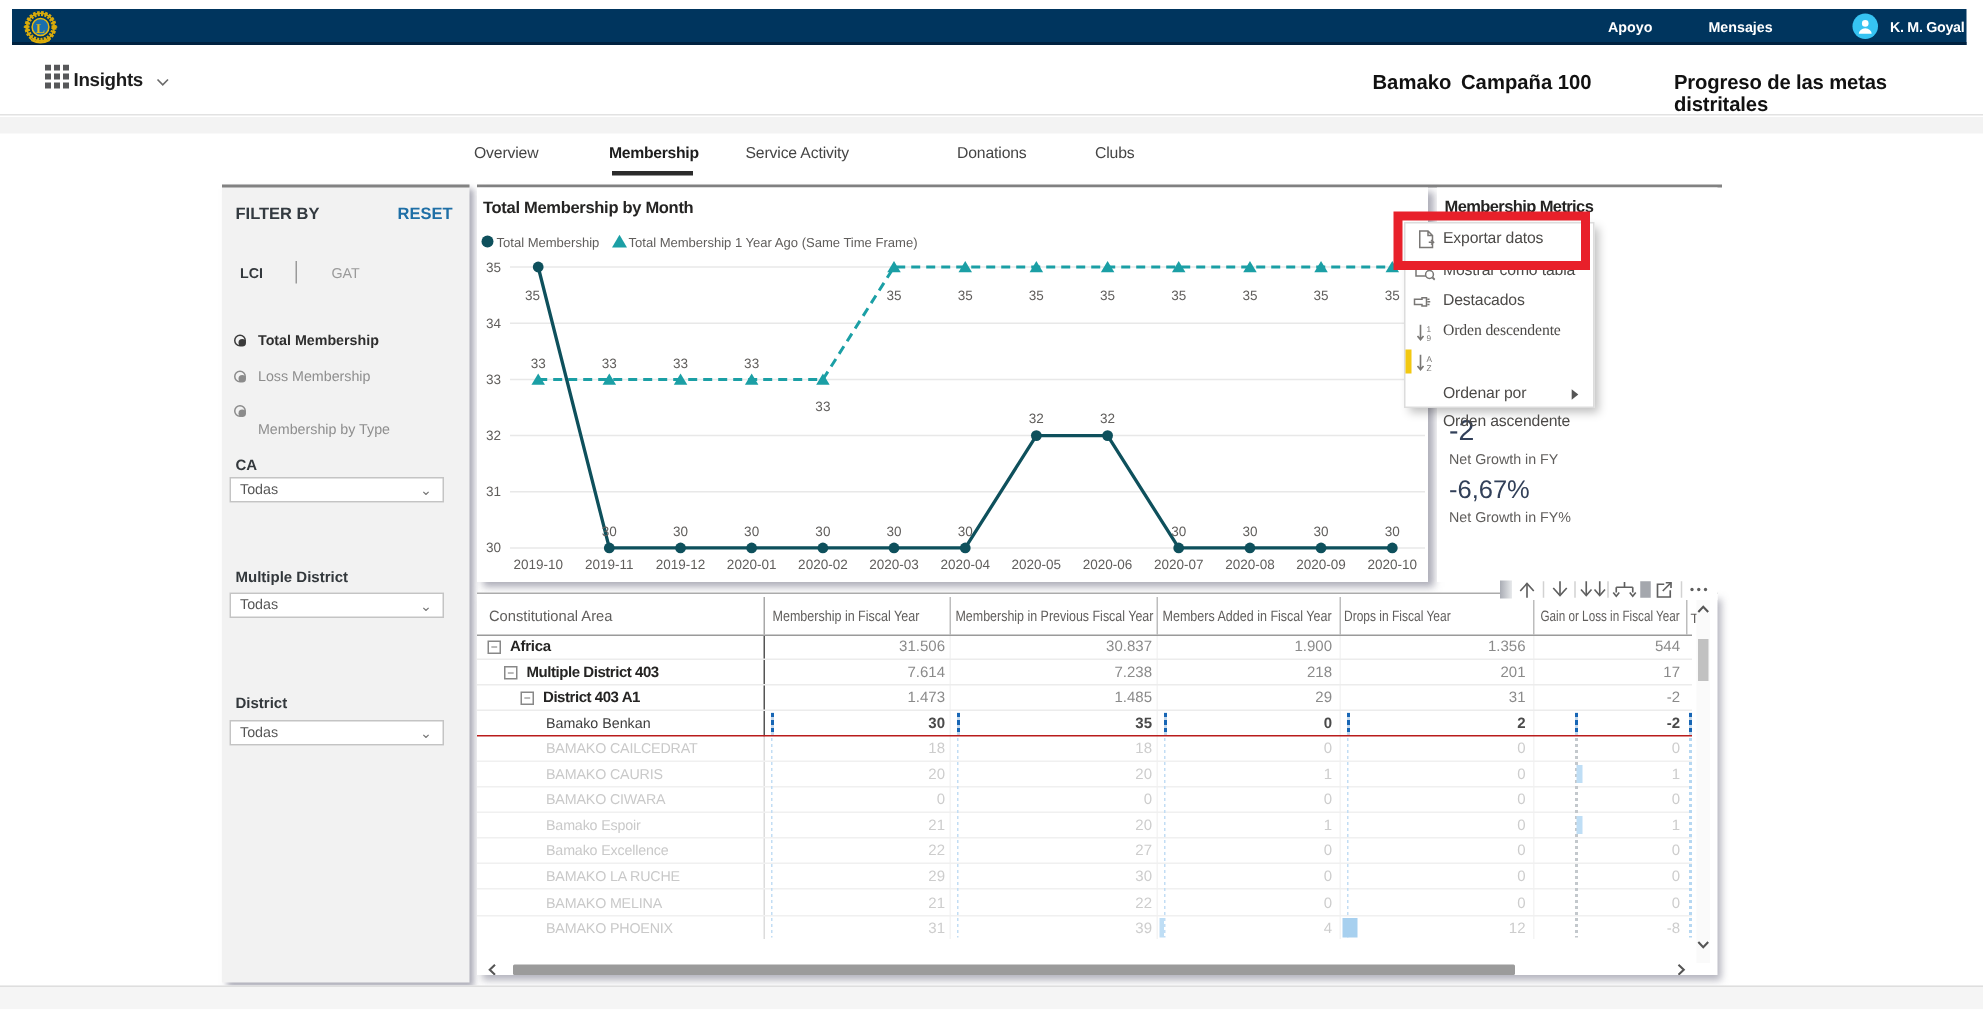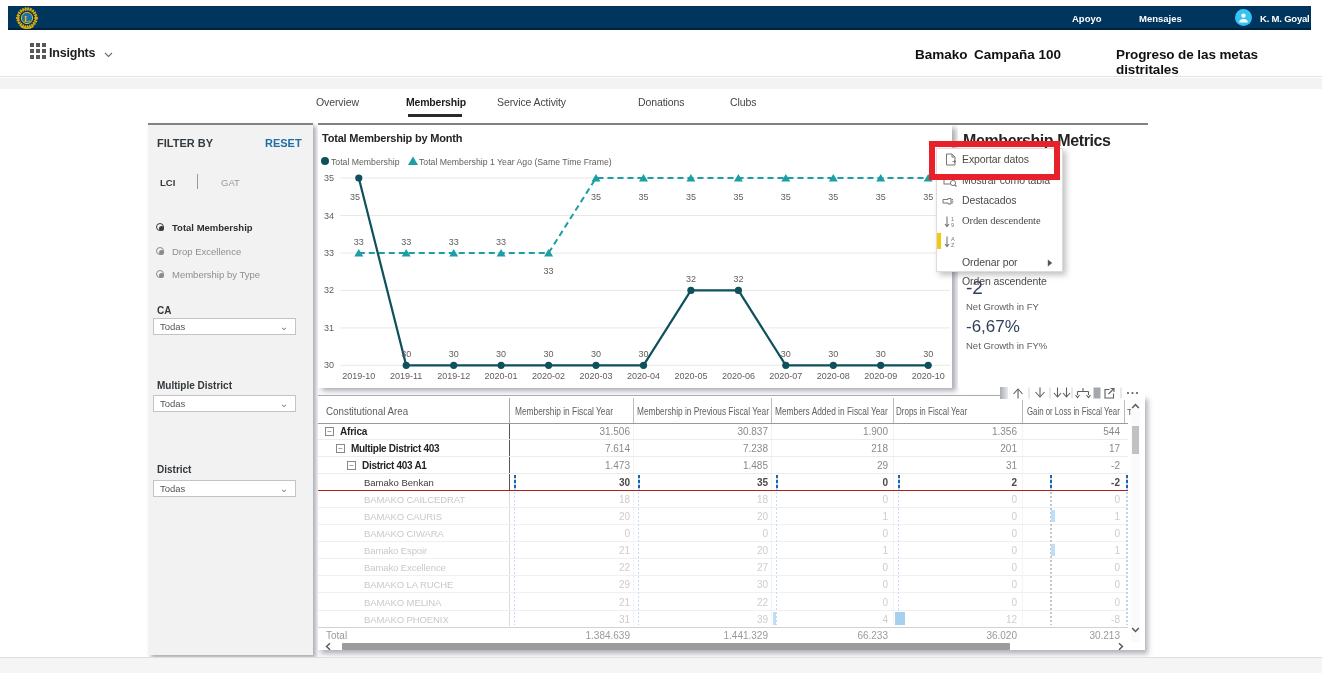--- a/index.html
+++ b/index.html
@@ -67,24 +67,24 @@
     <div class="abs" style="left:117px; top:12px; font-size:11px; font-weight:bold; color:#1f6fa6;">RESET</div>
     <div class="abs" style="left:12px; top:52px; font-size:9.5px; font-weight:bold; color:#33383c;">LCI</div>
     <div class="abs" style="left:49px; top:49px; width:1px; height:15px; background:#9a9a9a;"></div>
     <div class="abs" style="left:73px; top:52px; font-size:9.5px; color:#9a9a9a;">GAT</div>
 
     <div class="abs" style="left:8px; top:98px; width:8px; height:8px; border-radius:50%; border:1.5px solid #3a3a3a;"></div>
     <div class="abs" style="left:11px; top:101px; width:5px; height:5px; border-radius:50%; background:#3a3a3a;"></div>
     <div class="abs" style="left:24px; top:97px; font-size:9.5px; font-weight:bold; color:#2e2e2e;">Total Membership</div>
     <div class="abs" style="left:8px; top:122px; width:8px; height:8px; border-radius:50%; border:1.5px solid #8b8b8b;"></div>
     <div class="abs" style="left:11px; top:125px; width:5px; height:5px; border-radius:50%; background:#8b8b8b;"></div>
-    <div class="abs" style="left:24px; top:121px; font-size:9.5px; color:#8e8e8e;">Drop Excellence</div>
+    <div class="abs" style="left:24px; top:121px; font-size:9.5px; color:#8e8e8e;">Loss Membership</div>
     <div class="abs" style="left:8px; top:145px; width:8px; height:8px; border-radius:50%; border:1.5px solid #8b8b8b;"></div>
     <div class="abs" style="left:11px; top:148px; width:5px; height:5px; border-radius:50%; background:#8b8b8b;"></div>
-    <div class="abs" style="left:24px; top:144px; font-size:9.5px; color:#8e8e8e;">Membership by Type</div>
+    <div class="abs" style="left:24px; top:156px; font-size:9.5px; color:#8e8e8e;">Membership by Type</div>
 
     <div class="abs" style="left:9px; top:180px; font-size:10px; font-weight:bold; color:#33383c;">CA</div>
     <div class="abs" style="left:5px; top:193px; width:143px; height:17px; background:#fff; border:1px solid #c4c4c4; font-size:9.5px; color:#555; padding:2px 6px;">Todas<span style="position:absolute; right:7px; top:2px; color:#777;">⌄</span></div>
 
     <div class="abs" style="left:9px; top:255px; font-size:10px; font-weight:bold; color:#33383c;">Multiple District</div>
     <div class="abs" style="left:5px; top:270px; width:143px; height:17px; background:#fff; border:1px solid #c4c4c4; font-size:9.5px; color:#555; padding:2px 6px;">Todas<span style="position:absolute; right:7px; top:2px; color:#777;">⌄</span></div>
 
     <div class="abs" style="left:9px; top:339px; font-size:10px; font-weight:bold; color:#33383c;">District</div>
     <div class="abs" style="left:5px; top:355px; width:143px; height:17px; background:#fff; border:1px solid #c4c4c4; font-size:9.5px; color:#555; padding:2px 6px;">Todas<span style="position:absolute; right:7px; top:2px; color:#777;">⌄</span></div>
   </div>
@@ -194,21 +194,21 @@
         <text x="372.9" y="254">2020-05</text>
         <text x="420.4" y="254">2020-06</text>
       <text x="467.8" y="254">2020-07</text>
         <text x="515.3" y="254">2020-08</text>
         <text x="562.7" y="254">2020-09</text>
       <text x="610.2" y="254">2020-10</text>
     </g>
   </svg>
 
   <div class="abs" style="left:958px; top:125px; width:187px; height:263px; background:#fff;"></div>
-  <div class="abs" style="left:963px; top:132px; font-size:16px; font-weight:bold; color:#252423; letter-spacing:-0.4px;">Membership Metrics</div>
+  <div class="abs" style="left:963px; top:132px; font-size:11px; font-weight:bold; color:#252423; letter-spacing:-0.4px;">Membership Metrics</div>
   <div class="abs" style="left:966px; top:277px; font-size:19px; color:#324059;">-2</div>
   <div class="abs" style="left:966px; top:301px; font-size:9.5px; color:#605e5c;">Net Growth in FY</div>
   <div class="abs" style="left:966px; top:317px; font-size:17px; color:#324059;">-6,67%</div>
   <div class="abs" style="left:966px; top:340px; font-size:9.5px; color:#605e5c;">Net Growth in FY%</div>
 
   <div id="tablecard" class="abs" style="left:318px; top:395px; width:827px; height:255px; background:#fff; border-top:1px solid #ababab; box-shadow:3px 4px 5px rgba(105,105,125,.5); font-size:10px; overflow:hidden; white-space:nowrap;">
 
     <div class="abs" style="left:191px; top:2px; width:1px; height:25px; background:#a8a8a8;"></div>
     <div class="abs" style="left:315px; top:2px; width:1px; height:25px; background:#bdbdbd;"></div>
     <div class="abs" style="left:453px; top:2px; width:1px; height:25px; background:#bdbdbd;"></div>
@@ -328,28 +328,20 @@
     </div>
     <div class="abs" style="left:0; top:214.55px; width:810px; height:16px; overflow:hidden;">
       <span class="abs" style="left:46px; top:3px; color:#c9c9c9; font-size:9.5px; letter-spacing:-0.1px;">BAMAKO PHOENIX</span>
       <span class="abs num" style="left:212px; top:3px; width:100px; text-align:right; color:#cdcdcd;">31</span>
       <span class="abs num" style="left:350px; top:3px; width:100px; text-align:right; color:#cdcdcd;">39</span>
       <span class="abs num" style="left:470px; top:3px; width:100px; text-align:right; color:#cdcdcd;">4</span>
       <span class="abs num" style="left:599px; top:3px; width:100px; text-align:right; color:#cdcdcd;">12</span>
       <span class="abs num" style="left:702px; top:3px; width:100px; text-align:right; color:#cdcdcd;">-8</span>
     </div>
 
-    <div class="abs" style="left:0; top:230.5px; width:810px; height:15.5px; border-top:1px solid #d2d2d2; background:#fff;">
-      <span class="abs" style="left:8px; top:2px; color:#9a9a9a;">Total</span>
-      <span class="abs num" style="left:212px; top:2px; width:100px; text-align:right; color:#9a9a9a;">1.384.639</span>
-      <span class="abs num" style="left:350px; top:2px; width:100px; text-align:right; color:#9a9a9a;">1.441.329</span>
-      <span class="abs num" style="left:470px; top:2px; width:100px; text-align:right; color:#9a9a9a;">66.233</span>
-      <span class="abs num" style="left:599px; top:2px; width:100px; text-align:right; color:#9a9a9a;">36.020</span>
-      <span class="abs num" style="left:702px; top:2px; width:100px; text-align:right; color:#9a9a9a;">30.213</span>
-    </div>
 
     <div class="abs" style="left:195.5px; top:79px; width:2px; height:15px; background:repeating-linear-gradient(to bottom,#1766b5 0 3px,rgba(23,102,181,.25) 3px 5px);"></div>
     <div class="abs" style="left:319.5px; top:79px; width:2px; height:15px; background:repeating-linear-gradient(to bottom,#1766b5 0 3px,rgba(23,102,181,.25) 3px 5px);"></div>
     <div class="abs" style="left:457.5px; top:79px; width:2px; height:15px; background:repeating-linear-gradient(to bottom,#1766b5 0 3px,rgba(23,102,181,.25) 3px 5px);"></div>
     <div class="abs" style="left:579.5px; top:79px; width:2px; height:15px; background:repeating-linear-gradient(to bottom,#1766b5 0 3px,rgba(23,102,181,.25) 3px 5px);"></div>
     <div class="abs" style="left:732px; top:79px; width:2px; height:15px; background:repeating-linear-gradient(to bottom,#1766b5 0 3px,rgba(23,102,181,.25) 3px 5px);"></div>
     <div class="abs" style="left:807.5px; top:79px; width:2px; height:15px; background:repeating-linear-gradient(to bottom,#1766b5 0 3px,rgba(23,102,181,.25) 3px 5px);"></div>
 
     <div class="abs" style="left:195.5px; top:96px; width:1.5px; height:133px; background:repeating-linear-gradient(to bottom,#c2ddf4 0 2px,transparent 2px 4px);"></div>
     <div class="abs" style="left:319.5px; top:96px; width:1.5px; height:133px; background:repeating-linear-gradient(to bottom,#c2ddf4 0 2px,transparent 2px 4px);"></div>

